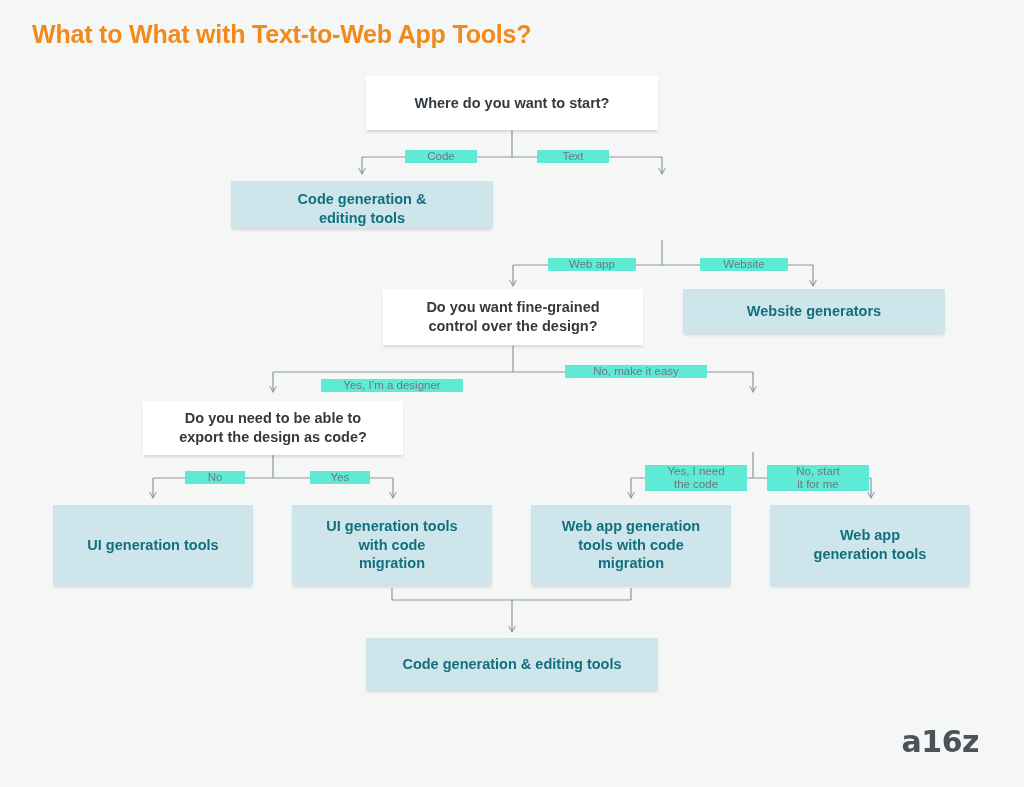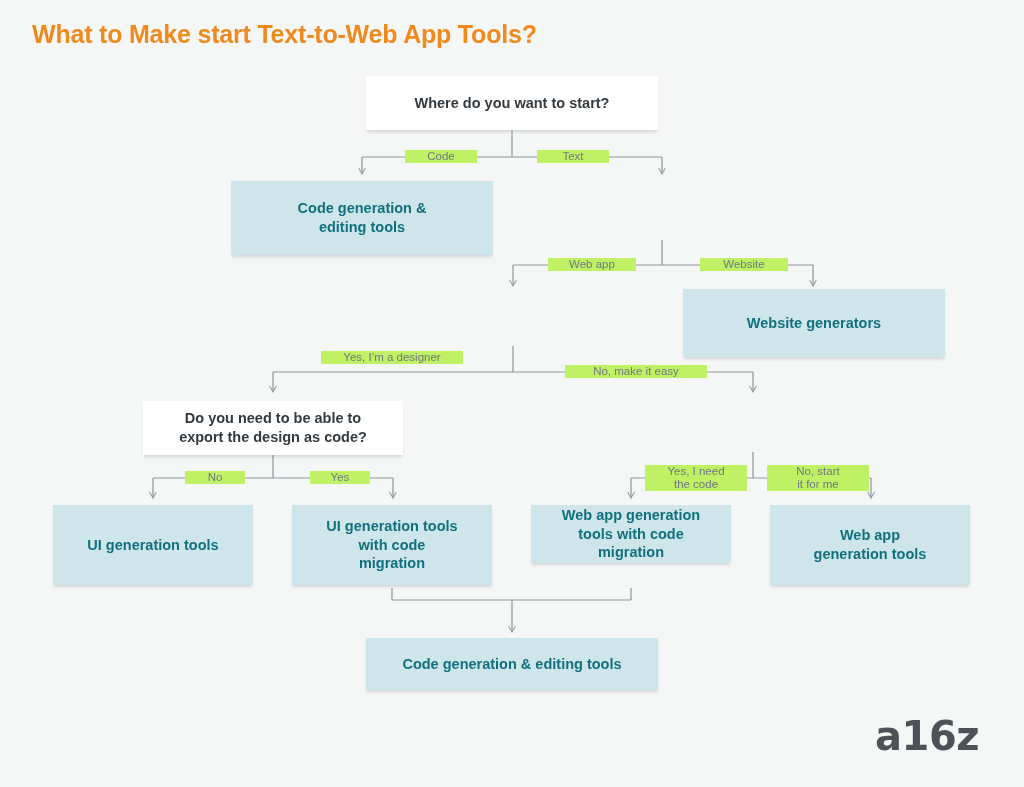--- a/index.html
+++ b/index.html
@@ -60,40 +60,40 @@
     white-space: pre-line;
   }
   .edge-label {
     position: absolute;
     font-size: 11.5px;
     font-weight: normal;
     color: #6f7780;
     text-align: center;
     line-height: 1.15;
     white-space: pre-line;
-    background: #bef264;
+    background: #5eead4;
     padding: 0 5px;
   }
   #logo {
     position: absolute;
     right: 45px;
     bottom: 28px;
-    font-size: 40px;
+    font-size: 30px;
     font-weight: bold;
     letter-spacing: -0.5px;
     color: #4c5257;
     font-family: "DejaVu Sans", sans-serif;
   }
 </style>
 </head>
 <body>
 
 <div id="canvas">
 
-  <div id="title">What to Make start Text-to-Web App Tools?</div>
+  <div id="title">What to What with Text-to-Web App Tools?</div>
 
   <svg id="connectors" viewBox="0 0 1024 787" xmlns="http://www.w3.org/2000/svg">
     <defs>
       <marker id="arrow" viewBox="0 0 10 10" refX="7" refY="5" markerWidth="7" markerHeight="7" orient="auto-start-reverse">
         <path d="M 0 1 L 7 5 L 0 9" fill="none" stroke="#8e959d" stroke-width="1.2"></path>
       </marker>
     </defs>
     <g fill="none" stroke="#8e959d" stroke-width="1.2">
 
       <path d="M 512 130 L 512 157"></path>
@@ -125,69 +125,73 @@
       <path d="M 631 588 L 631 600"></path>
       <path d="M 392 600 L 631 600"></path>
       <path d="M 512 600 L 512 632" marker-end="url(#arrow)"></path>
     </g>
   </svg>
 
   <div class="node question" style="left:366px; top:76px; width:292px; height:54px;">
     <span class="label">Where do you want to start?</span>
   </div>
 
-  <div class="node answer" style="left:231px; top:181px; width:262px; height:74px;">
+  <div class="node answer" style="left:231px; top:181px; width:262px; height:47px;align-items:flex-end;">
     <span class="label">Code generation &amp;
 editing tools</span>
   </div>
 
 
-
-  <div class="node answer" style="left:683px; top:289px; width:262px; height:68px;align-items:center;">
+  <div class="node question" style="left:383px; top:289px; width:260px; height:56px;">
+    <span class="label">Do you want fine-grained
+control over the design?</span>
+  </div>
+
+  <div class="node answer" style="left:683px; top:289px; width:262px; height:44px;align-items:center;">
     <span class="label">Website generators</span>
   </div>
 
   <div class="node question" style="left:143px; top:401px; width:260px; height:54px;">
     <span class="label">Do you need to be able to
 export the design as code?</span>
   </div>
 
 
   <div class="node answer" style="left:53px; top:505px; width:200px; height:80px;">
     <span class="label">UI generation tools</span>
   </div>
 
   <div class="node answer" style="left:292px; top:505px; width:200px; height:80px;">
     <span class="label">UI generation tools
 with code
 migration</span>
   </div>
 
-  <div class="node answer" style="left:531px; top:505px; width:200px; height:58px;">
+  <div class="node answer" style="left:531px; top:505px; width:200px; height:80px;">
     <span class="label">Web app generation
 tools with code
 migration</span>
   </div>
 
   <div class="node answer" style="left:770px; top:505px; width:200px; height:80px;">
     <span class="label">Web app
 generation tools</span>
   </div>
 
   <div class="node answer" style="left:366px; top:638px; width:292px; height:52px;">
     <span class="label">Code generation &amp; editing tools</span>
   </div>
 
   <div class="edge-label" style="left:405px; top:150px; width:62px;">Code</div>
   <div class="edge-label" style="left:537px; top:150px; width:62px;">Text</div>
 
   <div class="edge-label" style="left:548px; top:258px; width:78px;">Web app</div>
   <div class="edge-label" style="left:700px; top:258px; width:78px;">Website</div>
 
-  <div class="edge-label" style="left:321px; top:351px; width:132px;">Yes, I’m a designer</div>
+  <div class="edge-label" style="left:321px; top:379px; width:132px;">Yes, I’m a designer</div>
   <div class="edge-label" style="left:565px; top:365px; width:132px;">No, make it easy</div>
 
   <div class="edge-label" style="left:185px; top:471px; width:50px;">No</div>
   <div class="edge-label" style="left:310px; top:471px; width:50px;">Yes</div>
 
   <div class="edge-label" style="left:645px; top:465px; width:92px;">Yes, I need
 the code</div>
   <div class="edge-label" style="left:767px; top:465px; width:92px;">No, start
 it for me</div>
 

